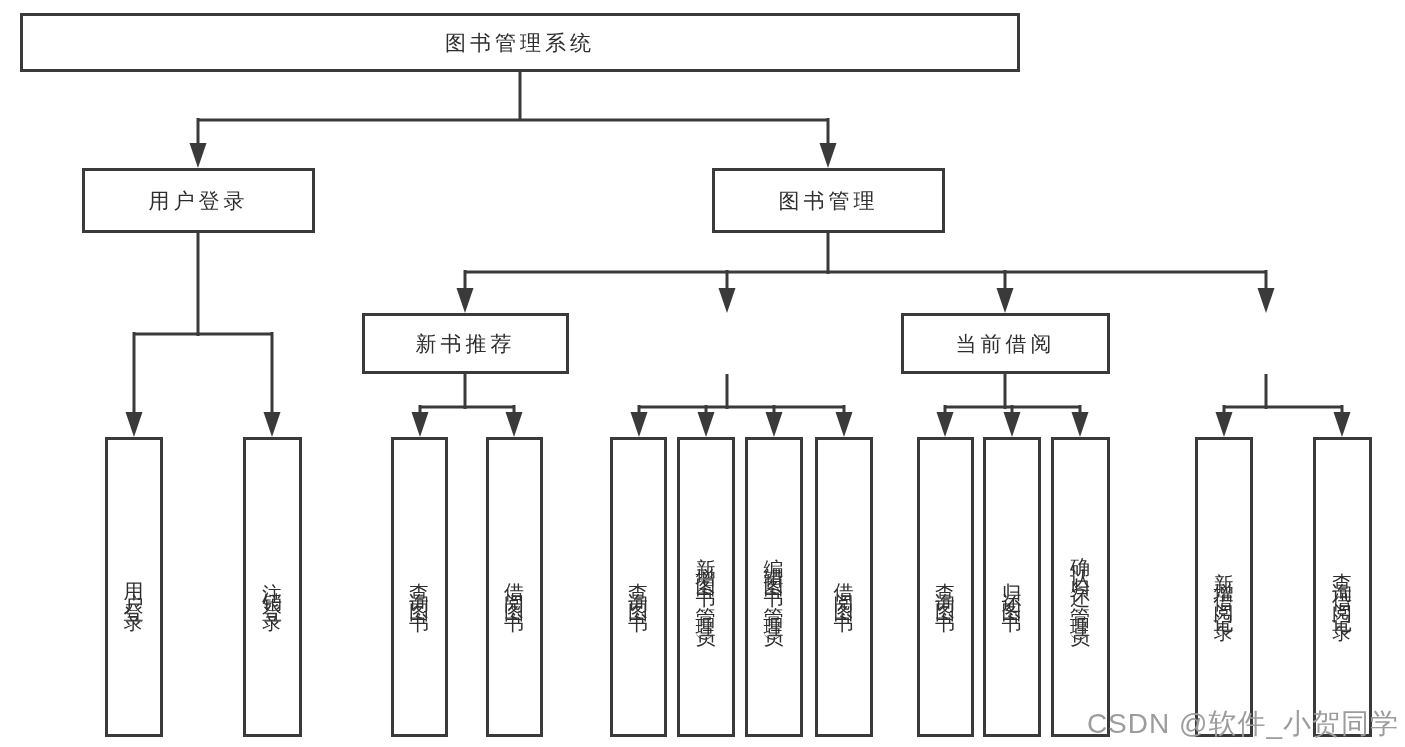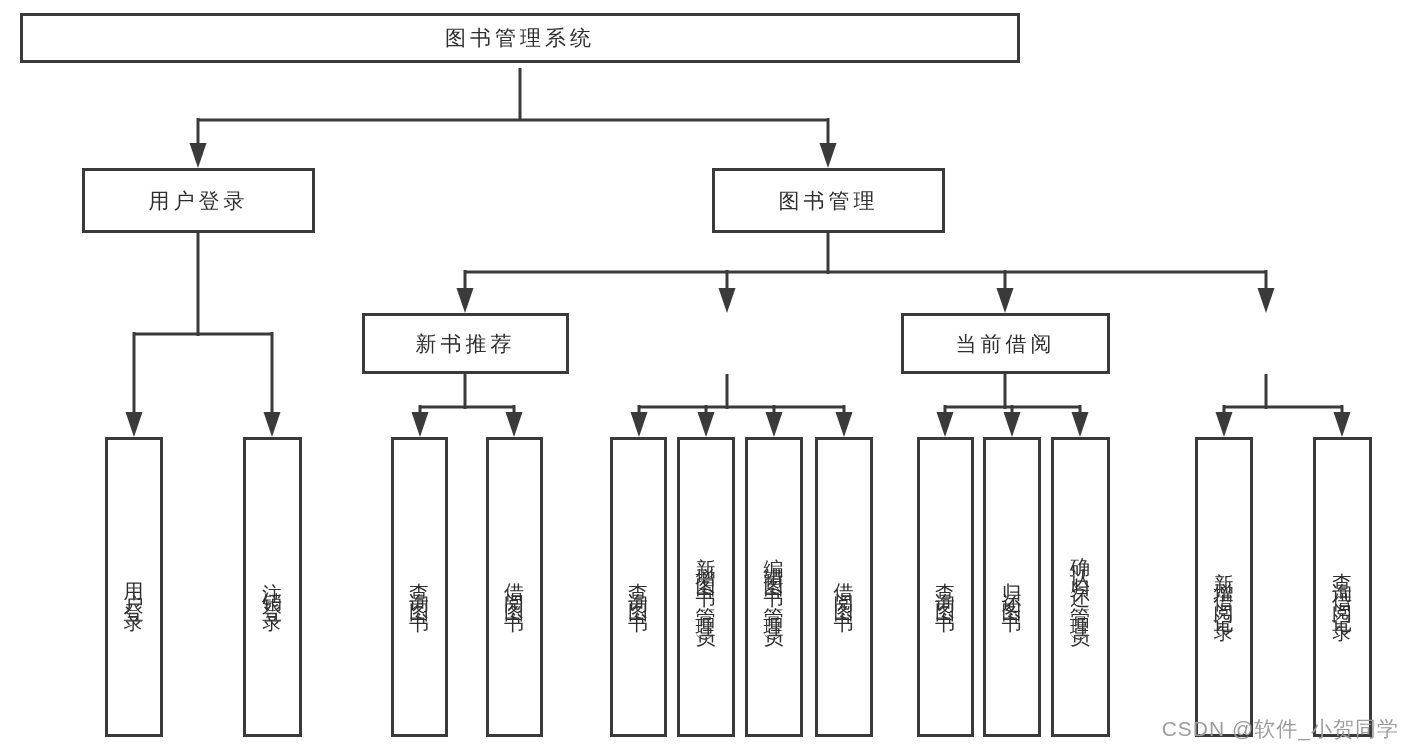--- a/index.html
+++ b/index.html
@@ -46,21 +46,21 @@
     line-height: 1;
     font-size: 20px;
     white-space: normal;
   }
   .watermark {
     position: absolute;
     right: 6px;
     bottom: 4px;
     z-index: 3;
     color: var(--watermark);
-    font-size: 21px;
+    font-size: 28px;
     letter-spacing: 1px;
     white-space: nowrap;
   }
 </style>
 </head>
 <body>
 
 <div class="canvas">
 
   <svg class="connectors" width="1405" height="747" viewBox="0 0 1405 747">
@@ -118,21 +118,21 @@
     <polygon points="1071.5,412 1088.5,412 1080,437"></polygon>
 
     <line x1="1266" y1="374" x2="1266" y2="409"></line>
     <line x1="1224" y1="407" x2="1342" y2="407"></line>
     <line x1="1224" y1="405" x2="1224" y2="420"></line>
     <line x1="1342" y1="405" x2="1342" y2="420"></line>
     <polygon points="1215.5,412 1232.5,412 1224,437"></polygon>
     <polygon points="1333.5,412 1350.5,412 1342,437"></polygon>
   </svg>
 
-  <div class="node" style="left:20px; top:13px; width:1000px; height:50px;text-align:center;">
+  <div class="node" style="left:20px; top:13px; width:1000px; height:59px;text-align:center;">
     <span class="lbl">图书管理系统</span>
   </div>
 
   <div class="node" style="left:82px; top:168px; width:233px; height:65px;">
     <span class="lbl">用户登录</span>
   </div>
   <div class="node" style="left:362px; top:313px; width:207px; height:61px;">
     <span class="lbl">新书推荐</span>
   </div>
 

